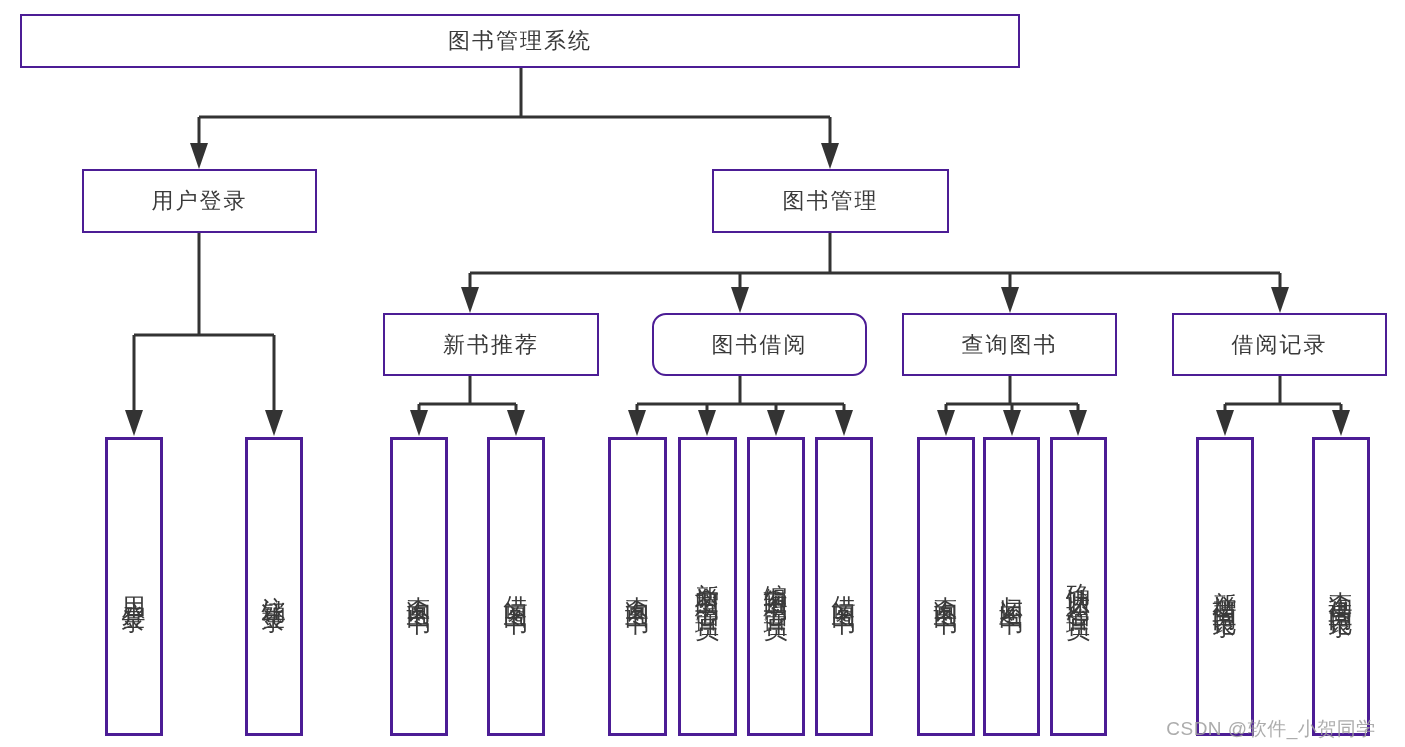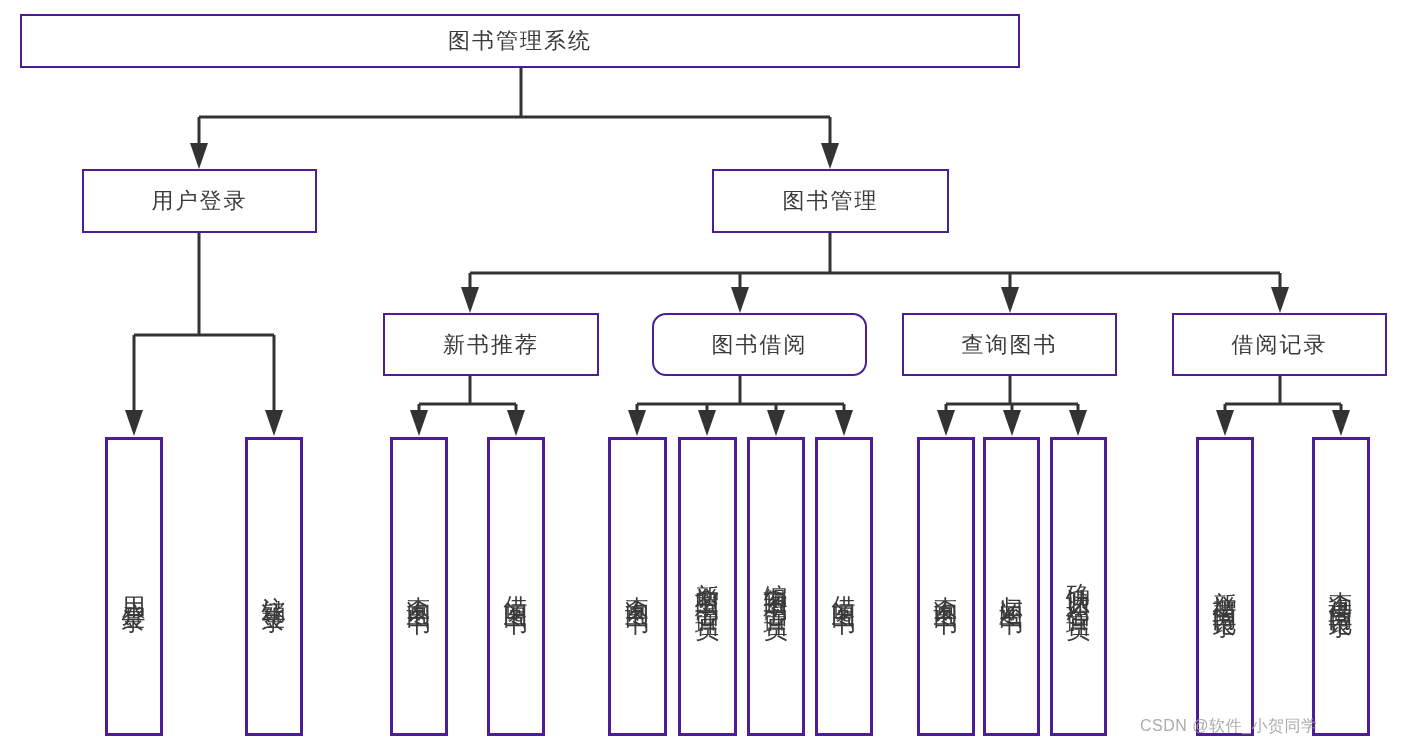--- a/index.html
+++ b/index.html
@@ -61,22 +61,22 @@
   .lf-cb1 { left: 917px;  width: 58px; }
   .lf-cb2 { left: 983px;  width: 57px; }
   .lf-cb3 { left: 1050px; width: 57px; }
   .lf-br1 { left: 1196px; width: 58px; }
   .lf-br2 { left: 1312px; width: 58px; }
   .watermark {
     position: absolute;
     left: 1140px;
     top: 716px;
     width: 262px;
-    text-align: left;
-    font-size: 16px;
+    text-align: center;
+    font-size: 19px;
     letter-spacing: 0.5px;
     color: rgba(160,160,160,0.88);
     z-index: 4;
     white-space: nowrap;
     pointer-events: none;
   }
 </style>
 </head>
 <body>
 

